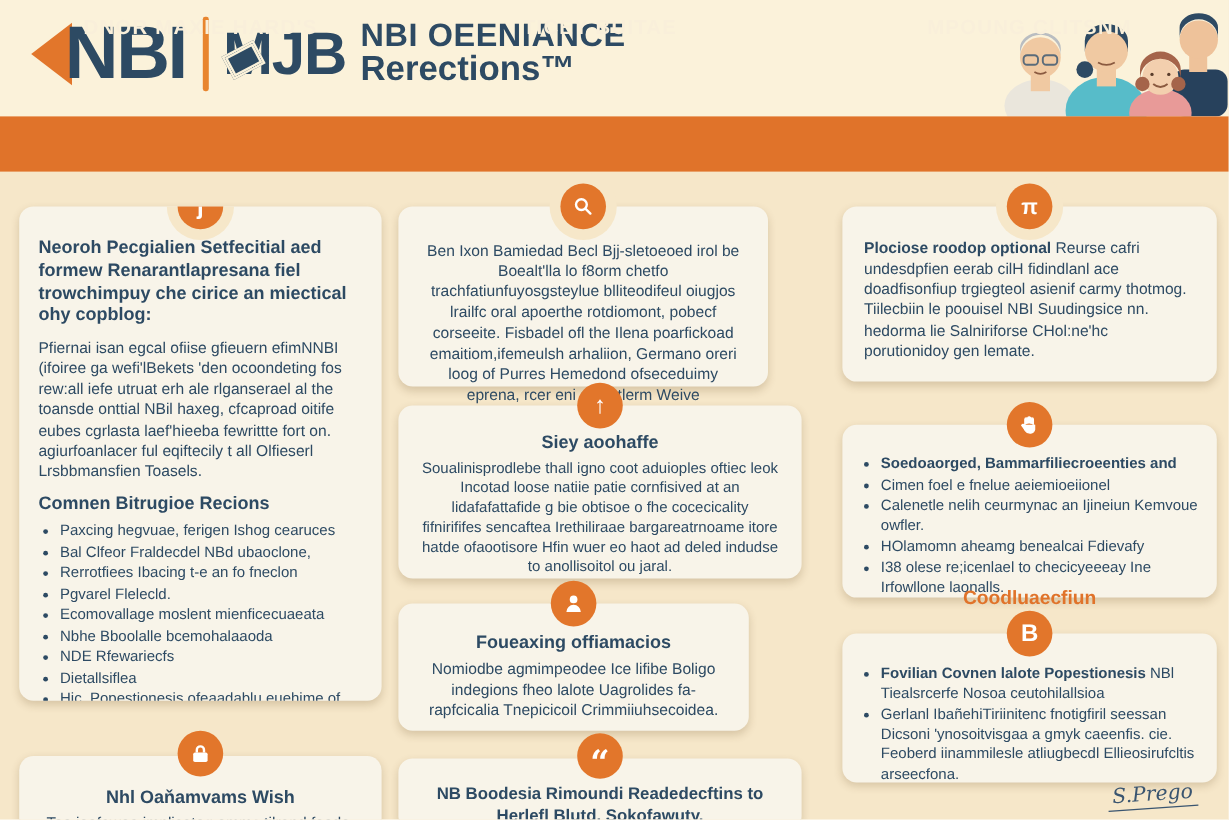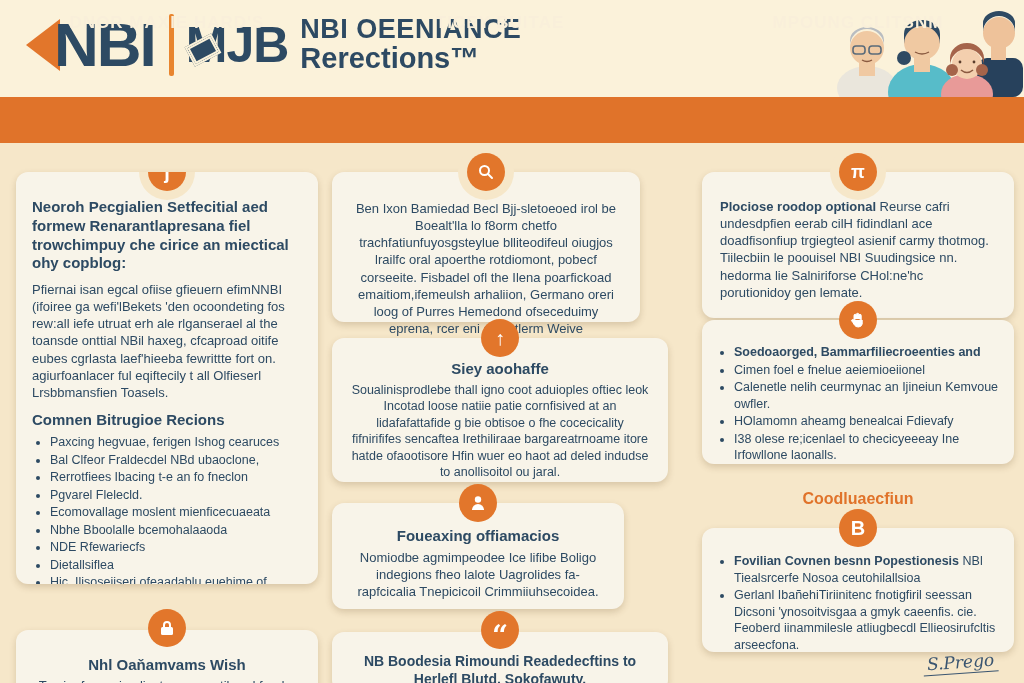--- a/index.html
+++ b/index.html
@@ -129,21 +129,21 @@
     <div class="subhead">Comnen Bitrugioe Recions</div>
     <ul>
       <li>Paxcing hegvuae, ferigen Ishog cearuces</li>
       <li>Bal Clfeor Fraldecdel NBd ubaoclone,</li>
       <li>Rerrotfiees Ibacing t-e an fo fneclon</li>
       <li>Pgvarel Flelecld.</li>
       <li>Ecomovallage moslent mienficecuaeata</li>
       <li>Nbhe Bboolalle bcemohalaaoda</li>
       <li>NDE Rfewariecfs</li>
       <li>Dietallsiflea</li>
-      <li>Hic. Ilisoseiiseri ofeaadablu euehime of</li>
+      <li>Hic. Popestionesis ofeaadablu euehime of</li>
 
     </ul>
   </div>
 
   <div class="card centered" style="left:16px;top:630px;width:302px;height:70px;padding:26px 16px 10px;">
     <div class="icon-circle" style="top:-21px;">
       <svg width="18" height="18" viewBox="0 0 18 18">
         <rect x="3" y="8" width="12" height="8" rx="1.5" fill="#fff"></rect>
         <path d="M6 8 V6 a3 3 0 0 1 6 0 V8" fill="none" stroke="#fff" stroke-width="2"></path>
       </svg>
@@ -190,21 +190,21 @@
 
   <div class="card" style="left:702px;top:172px;width:312px;height:146px;padding:26px 18px 10px;">
     <div class="icon-circle halo" style="top:-19px;font-size:18px;">
       <span>π</span>
     </div>
     <p>
       <span class="bold-lead">Plociose roodop optional</span><span> Reurse cafri undesdpfien eerab cilH fidindlanl ace doadfisonfiup trgiegteol asienif carmy thotmog. Tiilecbiin le poouisel NBI Suudingsice nn. hedorma lie Salniriforse CHol:ne'hc porutionidoy gen lemate.</span>
     </p>
   </div>
 
-  <div class="card" style="left:702px;top:320px;width:312px;height:144px;padding:22px 14px 10px;">
+  <div class="card" style="left:702px;top:354px;width:312px;height:144px;padding:22px 14px 10px;">
     <div class="icon-circle" style="top:-19px;">
       <svg width="18" height="18" viewBox="0 0 18 18">
         <path d="M5 9 V4.5 a1.2 1.2 0 0 1 2.4 0 V8 M7.4 8 V3.5 a1.2 1.2 0 0 1 2.4 0 V8 M9.8 8 V4.5 a1.2 1.2 0 0 1 2.4 0 V9 M5 9 q-2 -1 -2.6 .5 q2 2.5 3 4.5 q1.2 2 4 2 q3 0 3.8 -3 V9" fill="#fff" stroke="#fff" stroke-width="1" stroke-linejoin="round"></path>
       </svg>
     </div>
     <ul style="margin-top:2px;">
       <li class="b0">Soedoaorged, Bammarfiliecroeenties and</li>
       <li>Cimen foel e fnelue aeiemioeiionel</li>
       <li>Calenetle nelih ceurmynac an Ijineiun Kemvoue owfler.</li>
       <li>HOlamomn aheamg benealcai Fdievafy</li>
@@ -213,21 +213,21 @@
   </div>
 
   <div class="sec-heading">Coodluaecfiun</div>
 
   <div class="card" style="left:702px;top:528px;width:312px;height:124px;padding:24px 14px 10px;">
     <div class="icon-circle" style="top:-19px;">
       <span>B</span>
     </div>
     <ul style="margin-top:0;">
       <li>
-        <span class="bold-lead">Fovilian Covnen besnn Popestionesis</span><span> NBl Tiealsrcerfe Nosoa ceutohilallsioa</span>
+        <span class="bold-lead">Fovilian Covnen lalote Popestionesis</span><span> NBl Tiealsrcerfe Nosoa ceutohilallsioa</span>
       </li>
       <li>Gerlanl IbañehiTiriinitenc fnotigfiril seessan Dicsoni 'ynosoitvisgaa a gmyk caeenfis. cie. Feoberd iinammilesle atliugbecdl Ellieosirufcltis arseecfona.</li>
     </ul>
   </div>
 
   <div class="signature">S.Prego</div>
 
 </div>
 
 </body></html>

